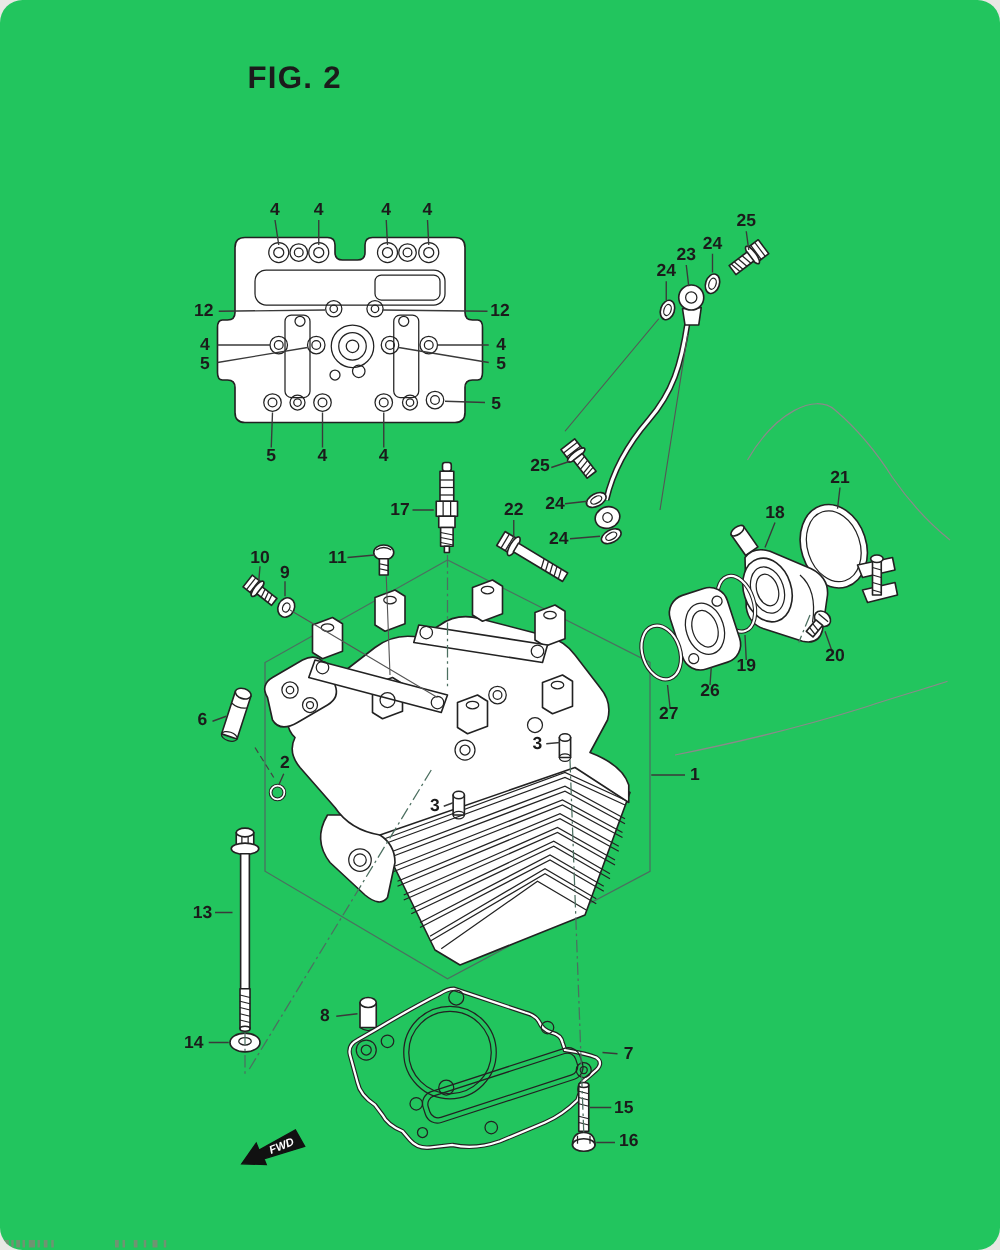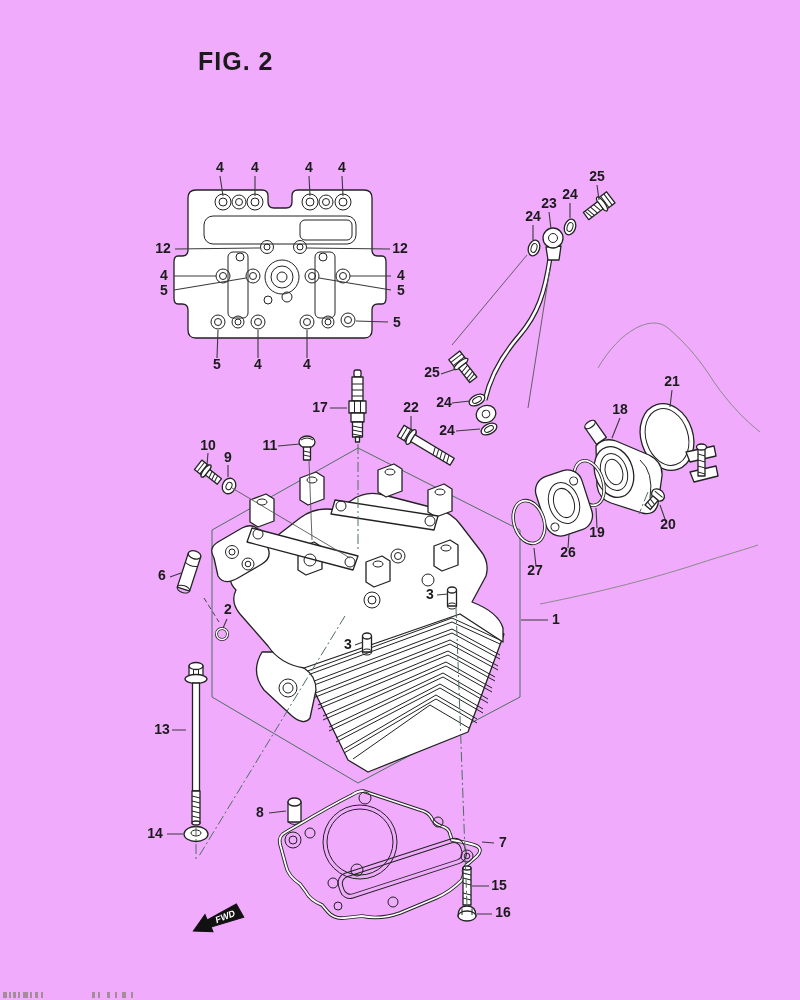--- a/index.html
+++ b/index.html
@@ -1,17 +1,17 @@
 <!DOCTYPE html>
 <html><head>
 <meta charset="utf-8">
 <style>
   html,body{margin:0;padding:0;background:#e8e8e4;}
-  .page{position:relative;width:800px;height:1000px;background:#f0abfc;overflow:hidden;
-        font-family:"Liberation Sans","DejaVu Sans",sans-serif;}
+  .page{position:relative;width:800px;height:1000px;background:#22c55e;overflow:hidden;
+        font-family:"Liberation Sans","DejaVu Sans",sans-serif;border-radius:18px;}
   svg{position:absolute;left:0;top:0;}
   .outline{fill:#ffffff;stroke:#222222;stroke-width:1.3;stroke-linejoin:round;}
   .thin{fill:none;stroke:#222222;stroke-width:1;}
   .leader{fill:none;stroke:#3a3a3a;stroke-width:1.1;}
   .aux{fill:none;stroke:#555555;stroke-width:0.9;}
   .axis{fill:none;stroke:#4c6f60;stroke-width:1;stroke-dasharray:10 3 2 3;}
   .dashlead{fill:none;stroke:#444444;stroke-width:1;stroke-dasharray:5 3;}
   .dbl{fill:none;stroke:#222222;stroke-width:3.4;}
   .dblw{fill:none;stroke:#ffffff;stroke-width:1.7;}
   .hatch{stroke:#222222;stroke-width:1;}

